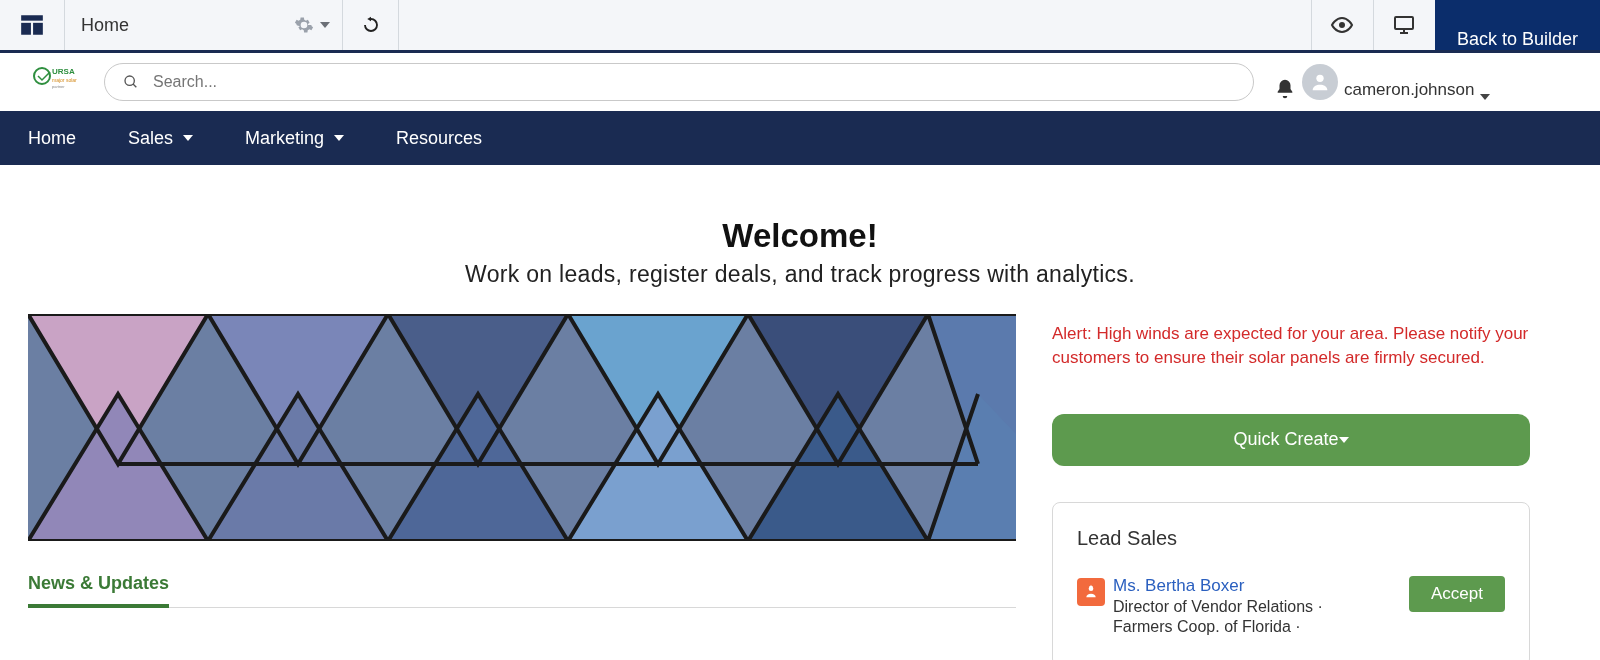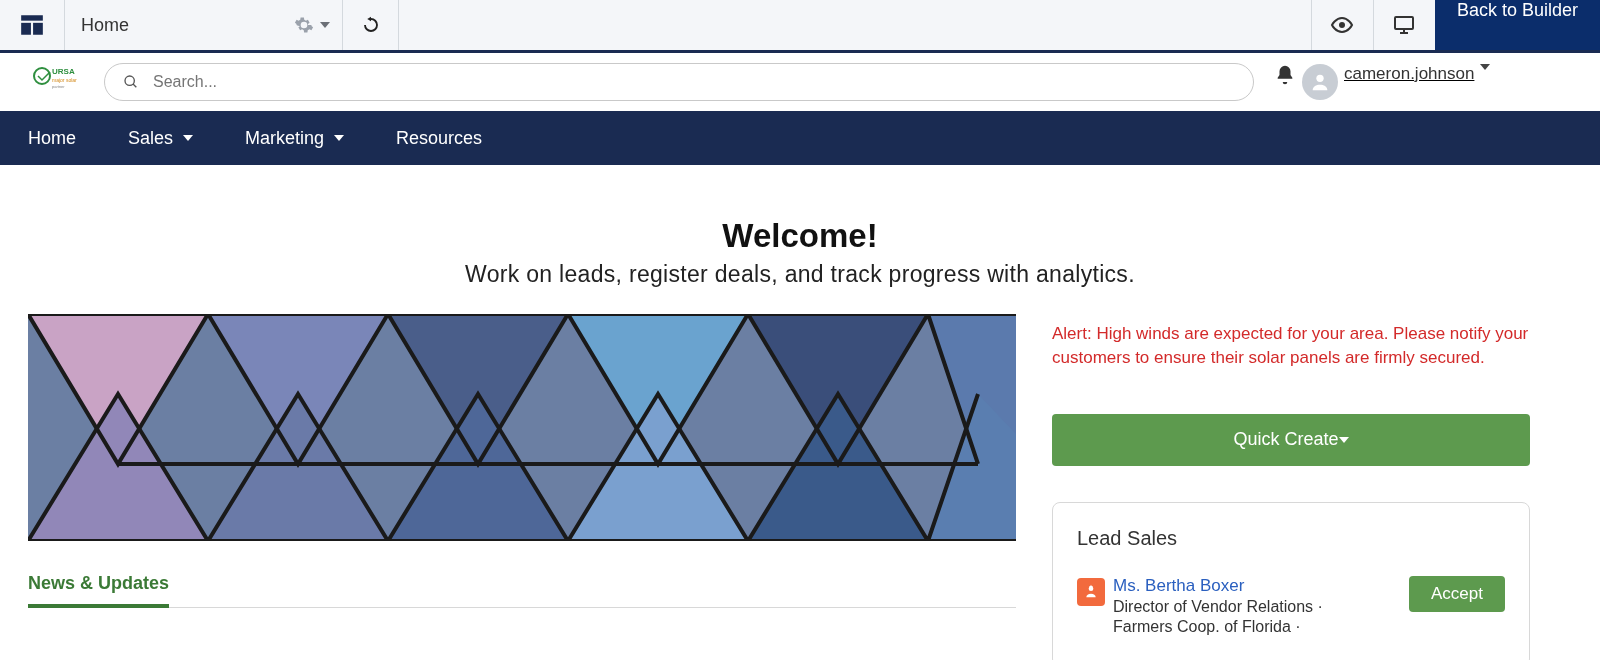--- a/index.html
+++ b/index.html
@@ -8,30 +8,30 @@
 
 .builder-bar { display: flex; align-items: stretch; height: 53px; background: #f4f6f9; border-bottom: 3px solid #1a2b52; }
 .builder-icon-box { width: 65px; display:flex; align-items:center; justify-content:center; border-right:1px solid #d4d9de; }
 .builder-icon-box svg { width: 26px; height: 26px; }
 .page-select { width: 278px; display:flex; align-items:center; justify-content:space-between; padding: 0 12px 0 16px; border-right:1px solid #d4d9de; font-size:18px; color:#333; }
 .page-select .controls { display:flex; align-items:center; gap:6px; }
 .refresh-box { width: 56px; display:flex; align-items:center; justify-content:center; border-right:1px solid #d4d9de; }
 .builder-bar .spacer { flex:1; }
 .builder-right { display:flex; align-items:stretch; }
 .builder-right .cell { display:flex; align-items:center; justify-content:center; width:62px; border-left:1px solid #d4d9de; }
-.back-builder { background:#0b2d6b; color:#fff; display:flex; align-items:flex-start; padding:0 22px; font-size:18px; font-weight:500; }
+.back-builder { background:#0b2d6b; color:#fff; display:flex; align-items:flex-end; padding:0 22px; font-size:18px; font-weight:500; }
 
 
 .app-header { display:flex; align-items:center; height:58px; padding: 0 32px 0 28px; gap:20px; }
 .logo { width:56px; height:56px; display:flex; align-items:center; justify-content:center; }
 .logo svg { width:56px; height:56px; }
 .search-wrap { flex:1; max-width: 1150px; }
 .search-box { display:flex; align-items:center; height:38px; border:1px solid #c9c9c9; border-radius:19px; padding:0 18px; gap:14px; color:#555; }
 .search-box input { border:none; outline:none; flex:1; font-size:16px; background:transparent; }
-.header-right { display:flex; align-items:flex-start; gap:6px;text-decoration:underline; }
+.header-right { display:flex; align-items:flex-end; gap:6px; }
 .avatar { width:36px; height:36px; border-radius:50%; background:#c8cdd4; display:flex; align-items:center; justify-content:center; }
 .username { font-size:17px; color:#333; }
 .header-caret { color:#444; }
 
 
 .main-nav { background:#1a2b52; height:54px; display:flex; align-items:center; padding: 0 28px; gap:52px; }
 .main-nav .item { color:#fff; font-size:18px; display:flex; align-items:center; gap:10px; }
 
 
 .content { padding: 52px 28px 0 28px; }
@@ -42,21 +42,21 @@
 .right-col { flex:1; max-width:478px; }
 
 .hero-img { width:988px; height:227px; overflow:hidden; position:relative; background:#6b7fa3; }
 .hero-img svg { width:100%; height:100%; display:block; }
 
 .news-tab { margin-top:32px; }
 .news-tab .tab { display:inline-block; font-size:18px; font-weight:700; color:#3b7a36; padding-bottom:10px; border-bottom:4px solid #3b7a36; }
 .news-tab .rule { height:1px; background:#d8d8d8; margin-top:-1px; }
 
 .alert { color:#d32a2a; font-size:17px; line-height:1.4; margin-top:8px; }
-.quick-create { margin-top:44px; height:52px; background:#5d9a4e; color:#fff; border-radius:4px; display:flex; align-items:center; justify-content:center; font-size:18px; gap:0; }
+.quick-create { margin-top:44px; height:52px; background:#5d9a4e; color:#fff; border-radius:12px; display:flex; align-items:center; justify-content:center; font-size:18px; gap:0; }
 
 .lead-box { margin-top:36px; border:1px solid #d8d8d8; border-radius:8px; padding:24px 24px 30px 24px; }
 .lead-box h3 { font-size:20px; font-weight:400; color:#333; margin-bottom:26px; }
 .lead-row { display:flex; align-items:flex-start; gap:8px; }
 .lead-icon { width:28px; height:28px; border-radius:4px; background:#f26a3d; display:flex; align-items:center; justify-content:center; margin-top:2px; }
 .lead-icon svg { width:16px; height:16px; }
 .lead-info { flex:1; min-width:0; }
 .lead-name { color:#2a5fbf; font-size:17px; }
 .lead-meta { font-size:16px; color:#333; margin-top:2px; }
 .accept-btn { background:#5d9a4e; color:#fff; border:none; border-radius:4px; padding:8px 22px; font-size:17px; }

